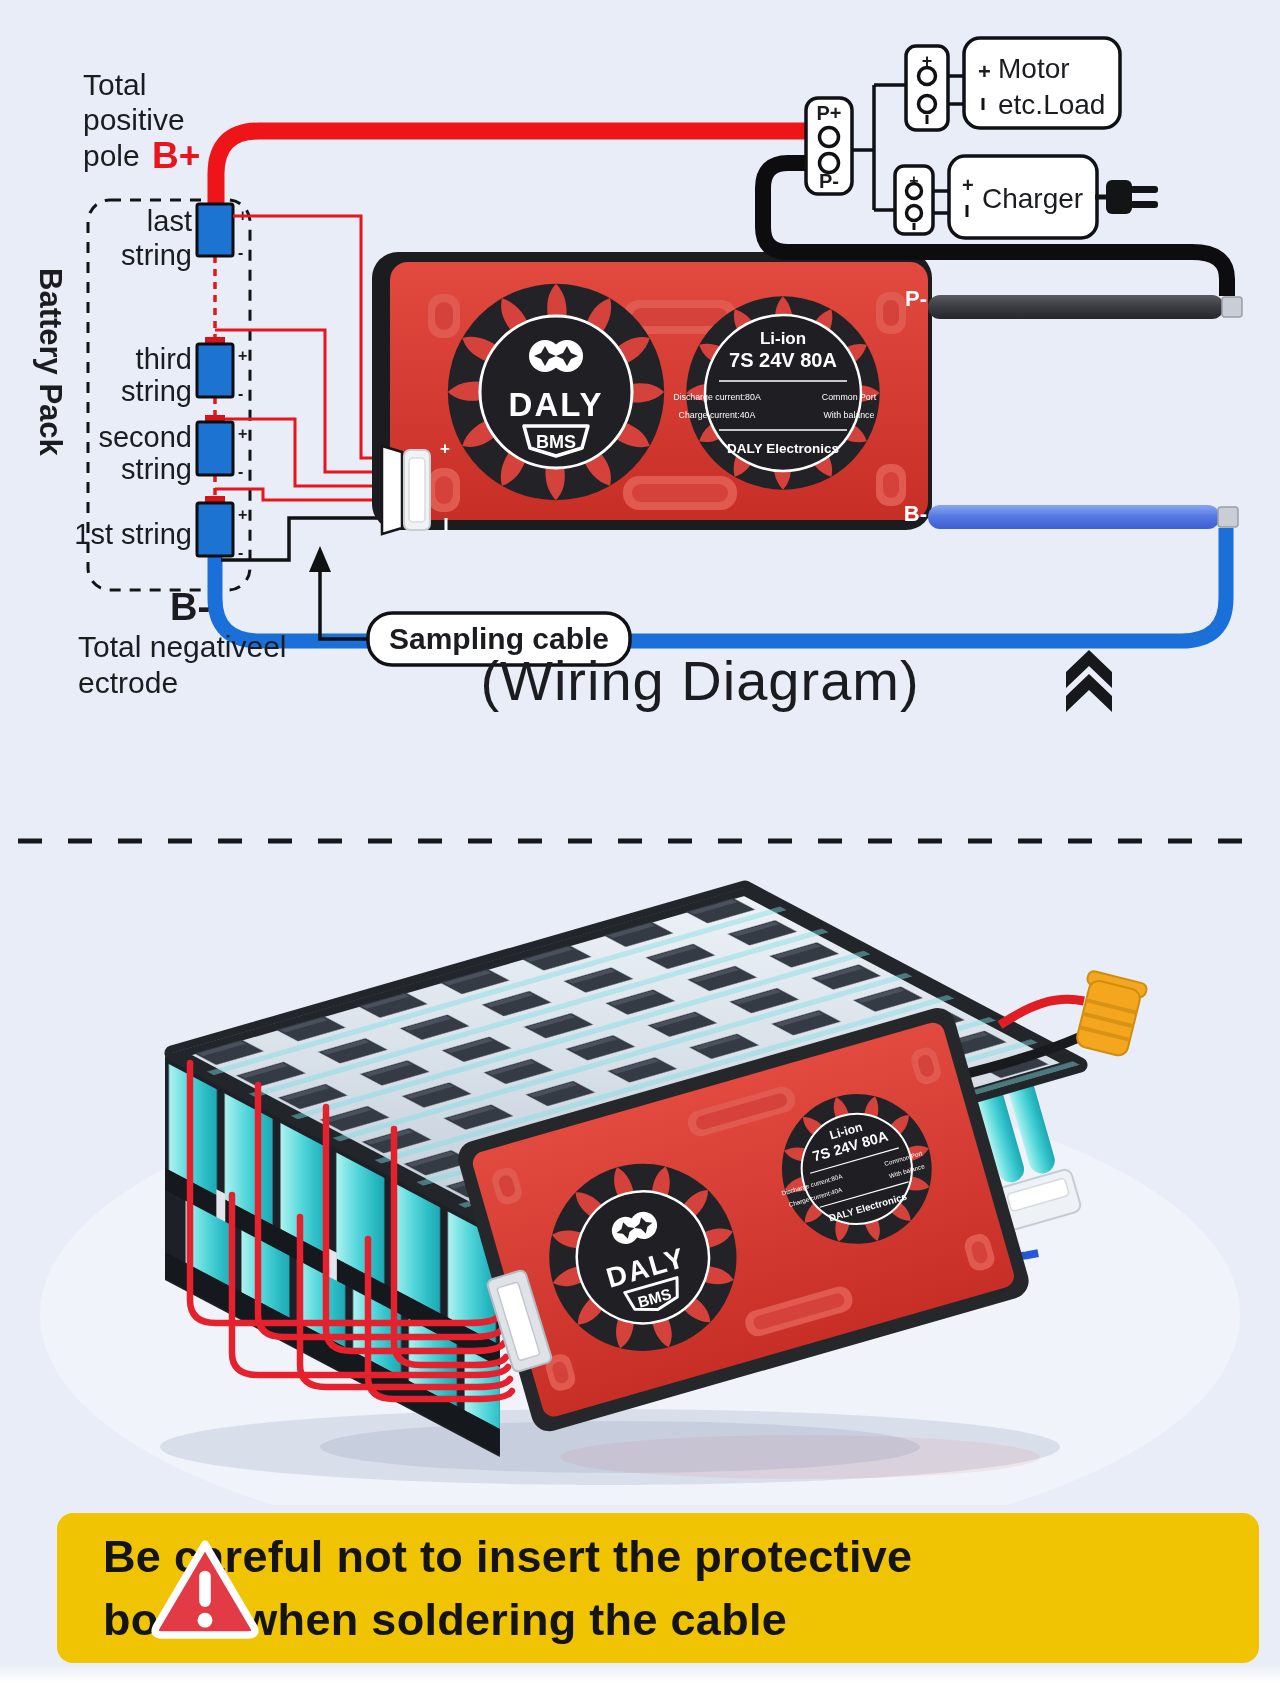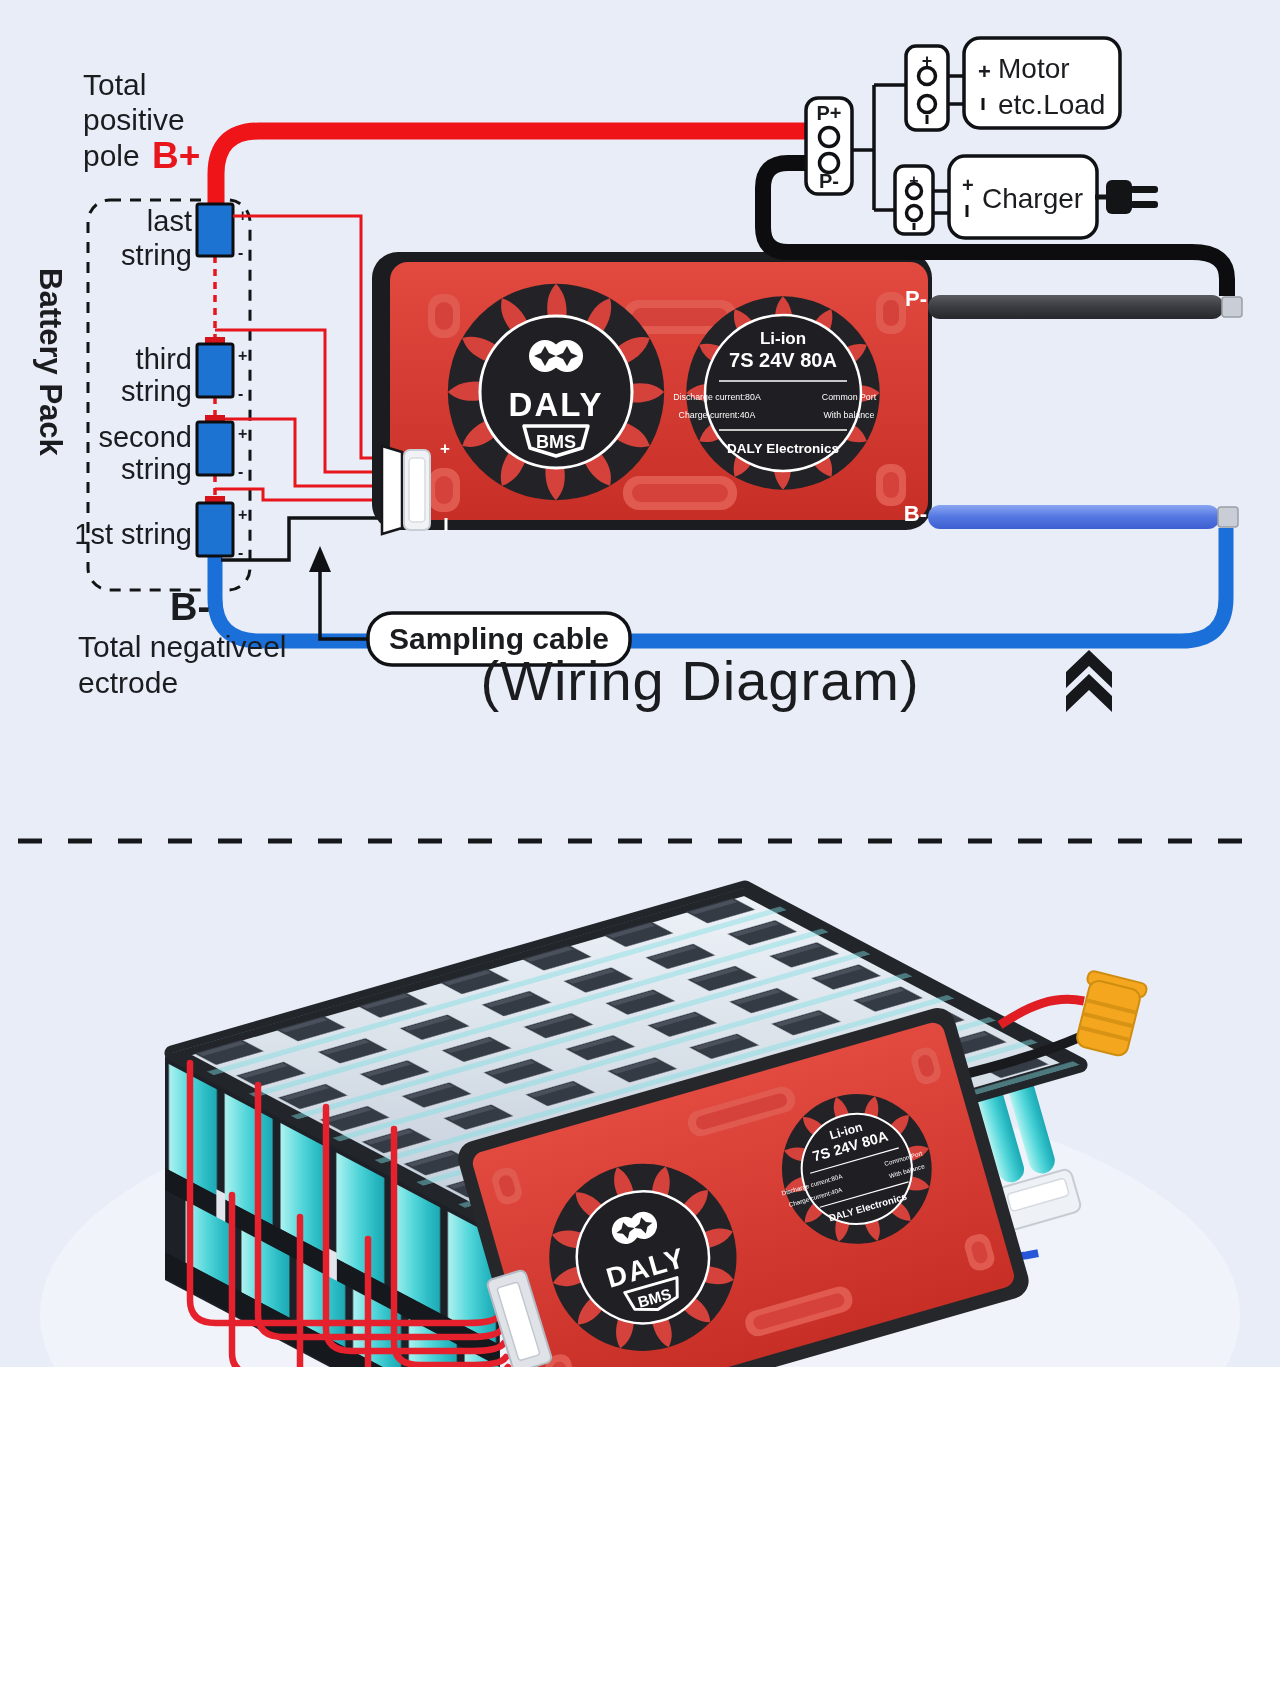--- a/index.html
+++ b/index.html
@@ -1,17 +1,17 @@
 <!DOCTYPE html>
 <html><head>
 <meta charset="utf-8">
 <style>
   html,body{margin:0;padding:0}
   body{background:#ffffff}
-  #page{position:relative;width:1280px;height:1367px;overflow:hidden;
+  #page{position:relative;width:1280px;height:1708px;overflow:hidden;
         background:linear-gradient(180deg,#e9edf7 0,#e9edf7 1664px,#ffffff 1682px,#ffffff 100%);
         font-family:"Liberation Sans",sans-serif}
   #page svg{position:absolute;left:0;display:block}
   #wiring-svg{top:0}
   #photo-svg{top:845px}
   text{font-family:"Liberation Sans",sans-serif}
   .ink{fill:#1b1c1f}
   .ft{fill:#ffffff;text-anchor:middle}
   .s{font-size:8.8px}
   .b{font-weight:bold}

